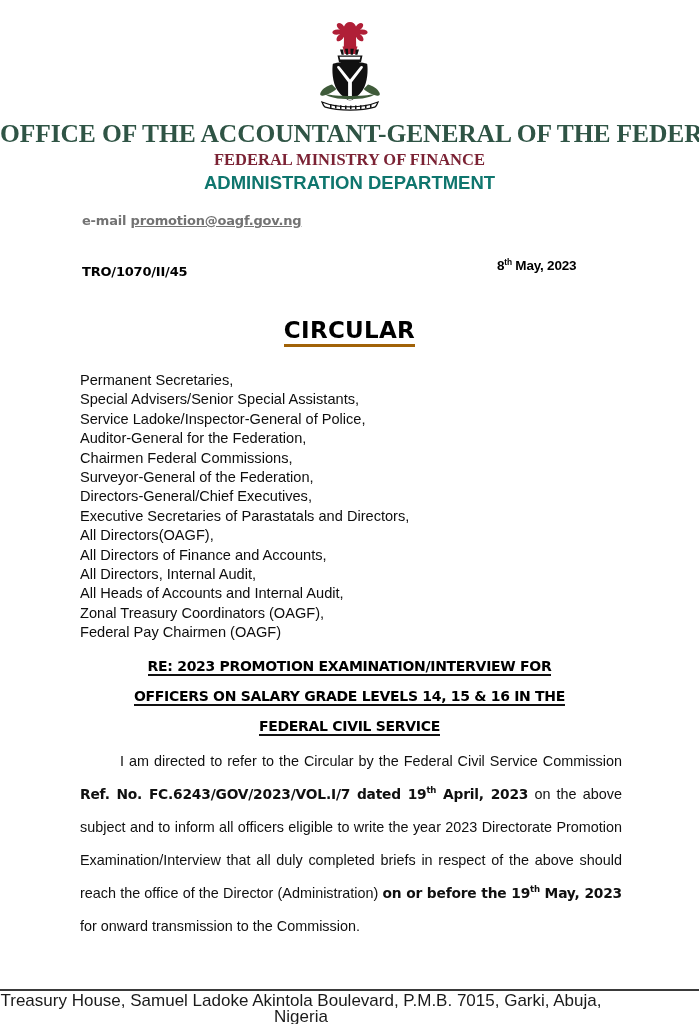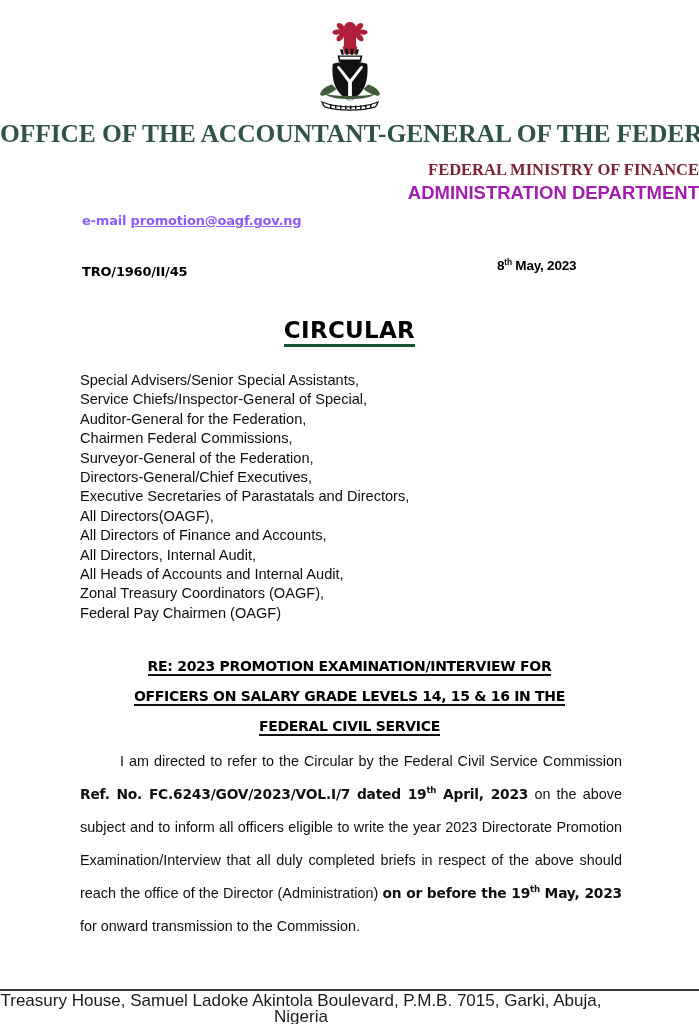--- a/index.html
+++ b/index.html
@@ -43,43 +43,41 @@
     color: #2f5445;
     white-space: nowrap;
     line-height: 1.12;
   }
   .lh-line2 {
     font-family: "Liberation Serif", serif;
     font-weight: bold;
     font-size: 16.5px;
     color: #7b2234;
     line-height: 1.25;
-    margin-top: 11px;
-    text-align: right;
+    margin-top: 1px;
   }
   .lh-line3 {
     font-family: "Liberation Sans", sans-serif;
     font-weight: bold;
     font-size: 18.5px;
-    color: #a21caf;
+    color: #0f766e;
     line-height: 1.25;
     margin-top: 1px;
-    text-align: right;
   }
 
   
   .email-line {
     position: absolute;
     top: 213px;
     left: 82px;
     font-family: "DejaVu Sans", sans-serif;
     font-weight: bold;
     font-size: 13px;
     letter-spacing: -0.2px;
-    color: #8b5cf6;
+    color: #737373;
   }
   .email-line .addr { text-decoration: underline; }
 
   .ref-no {
     position: absolute;
     top: 264px;
     left: 82px;
     font-family: "DejaVu Sans", sans-serif;
     font-weight: bold;
     font-size: 13px;
@@ -109,21 +107,21 @@
     left: 0;
     width: 699px;
     text-align: center;
   }
   .circular {
     display: inline-block;
     font-family: "DejaVu Sans", sans-serif;
     font-weight: bold;
     font-size: 23px;
     letter-spacing: 0.3px;
-    border-bottom: 3px solid #14532d;
+    border-bottom: 3px solid #a16207;
     padding-bottom: 1px;
     color: #000;
   }
 
   
   .recipients {
     position: absolute;
     top: 371px;
     left: 80px;
     width: 470px;
@@ -250,33 +248,34 @@
   <div class="lh-line1">OFFICE OF THE ACCOUNTANT-GENERAL OF THE FEDERATION</div>
   <div class="lh-line2">FEDERAL MINISTRY OF FINANCE</div>
   <div class="lh-line3">ADMINISTRATION DEPARTMENT</div>
 </div>
 
 <div class="email-line">
   <span>e-mail</span>
   <span class="addr">promotion@oagf.gov.ng</span>
 </div>
 
-<div class="ref-no">TRO/1960/II/45</div>
+<div class="ref-no">TRO/1070/II/45</div>
 
 <div class="date-line">
   <span>8</span><sup>th</sup><span> May, 2023</span>
 </div>
 
 <div class="circular-wrap">
   <span class="circular">CIRCULAR</span>
 </div>
 
 <div class="recipients">
+  <div>Permanent Secretaries,</div>
   <div>Special Advisers/Senior Special Assistants,</div>
-  <div>Service Chiefs/Inspector-General of Special,</div>
+  <div>Service Ladoke/Inspector-General of Police,</div>
   <div>Auditor-General for the Federation,</div>
   <div>Chairmen Federal Commissions,</div>
   <div>Surveyor-General of the Federation,</div>
   <div>Directors-General/Chief Executives,</div>
   <div>Executive Secretaries of Parastatals and Directors,</div>
   <div>All Directors(OAGF),</div>
   <div>All Directors of Finance and Accounts,</div>
   <div>All Directors, Internal Audit,</div>
   <div>All Heads of Accounts and Internal Audit,</div>
   <div>Zonal Treasury Coordinators (OAGF),</div>

